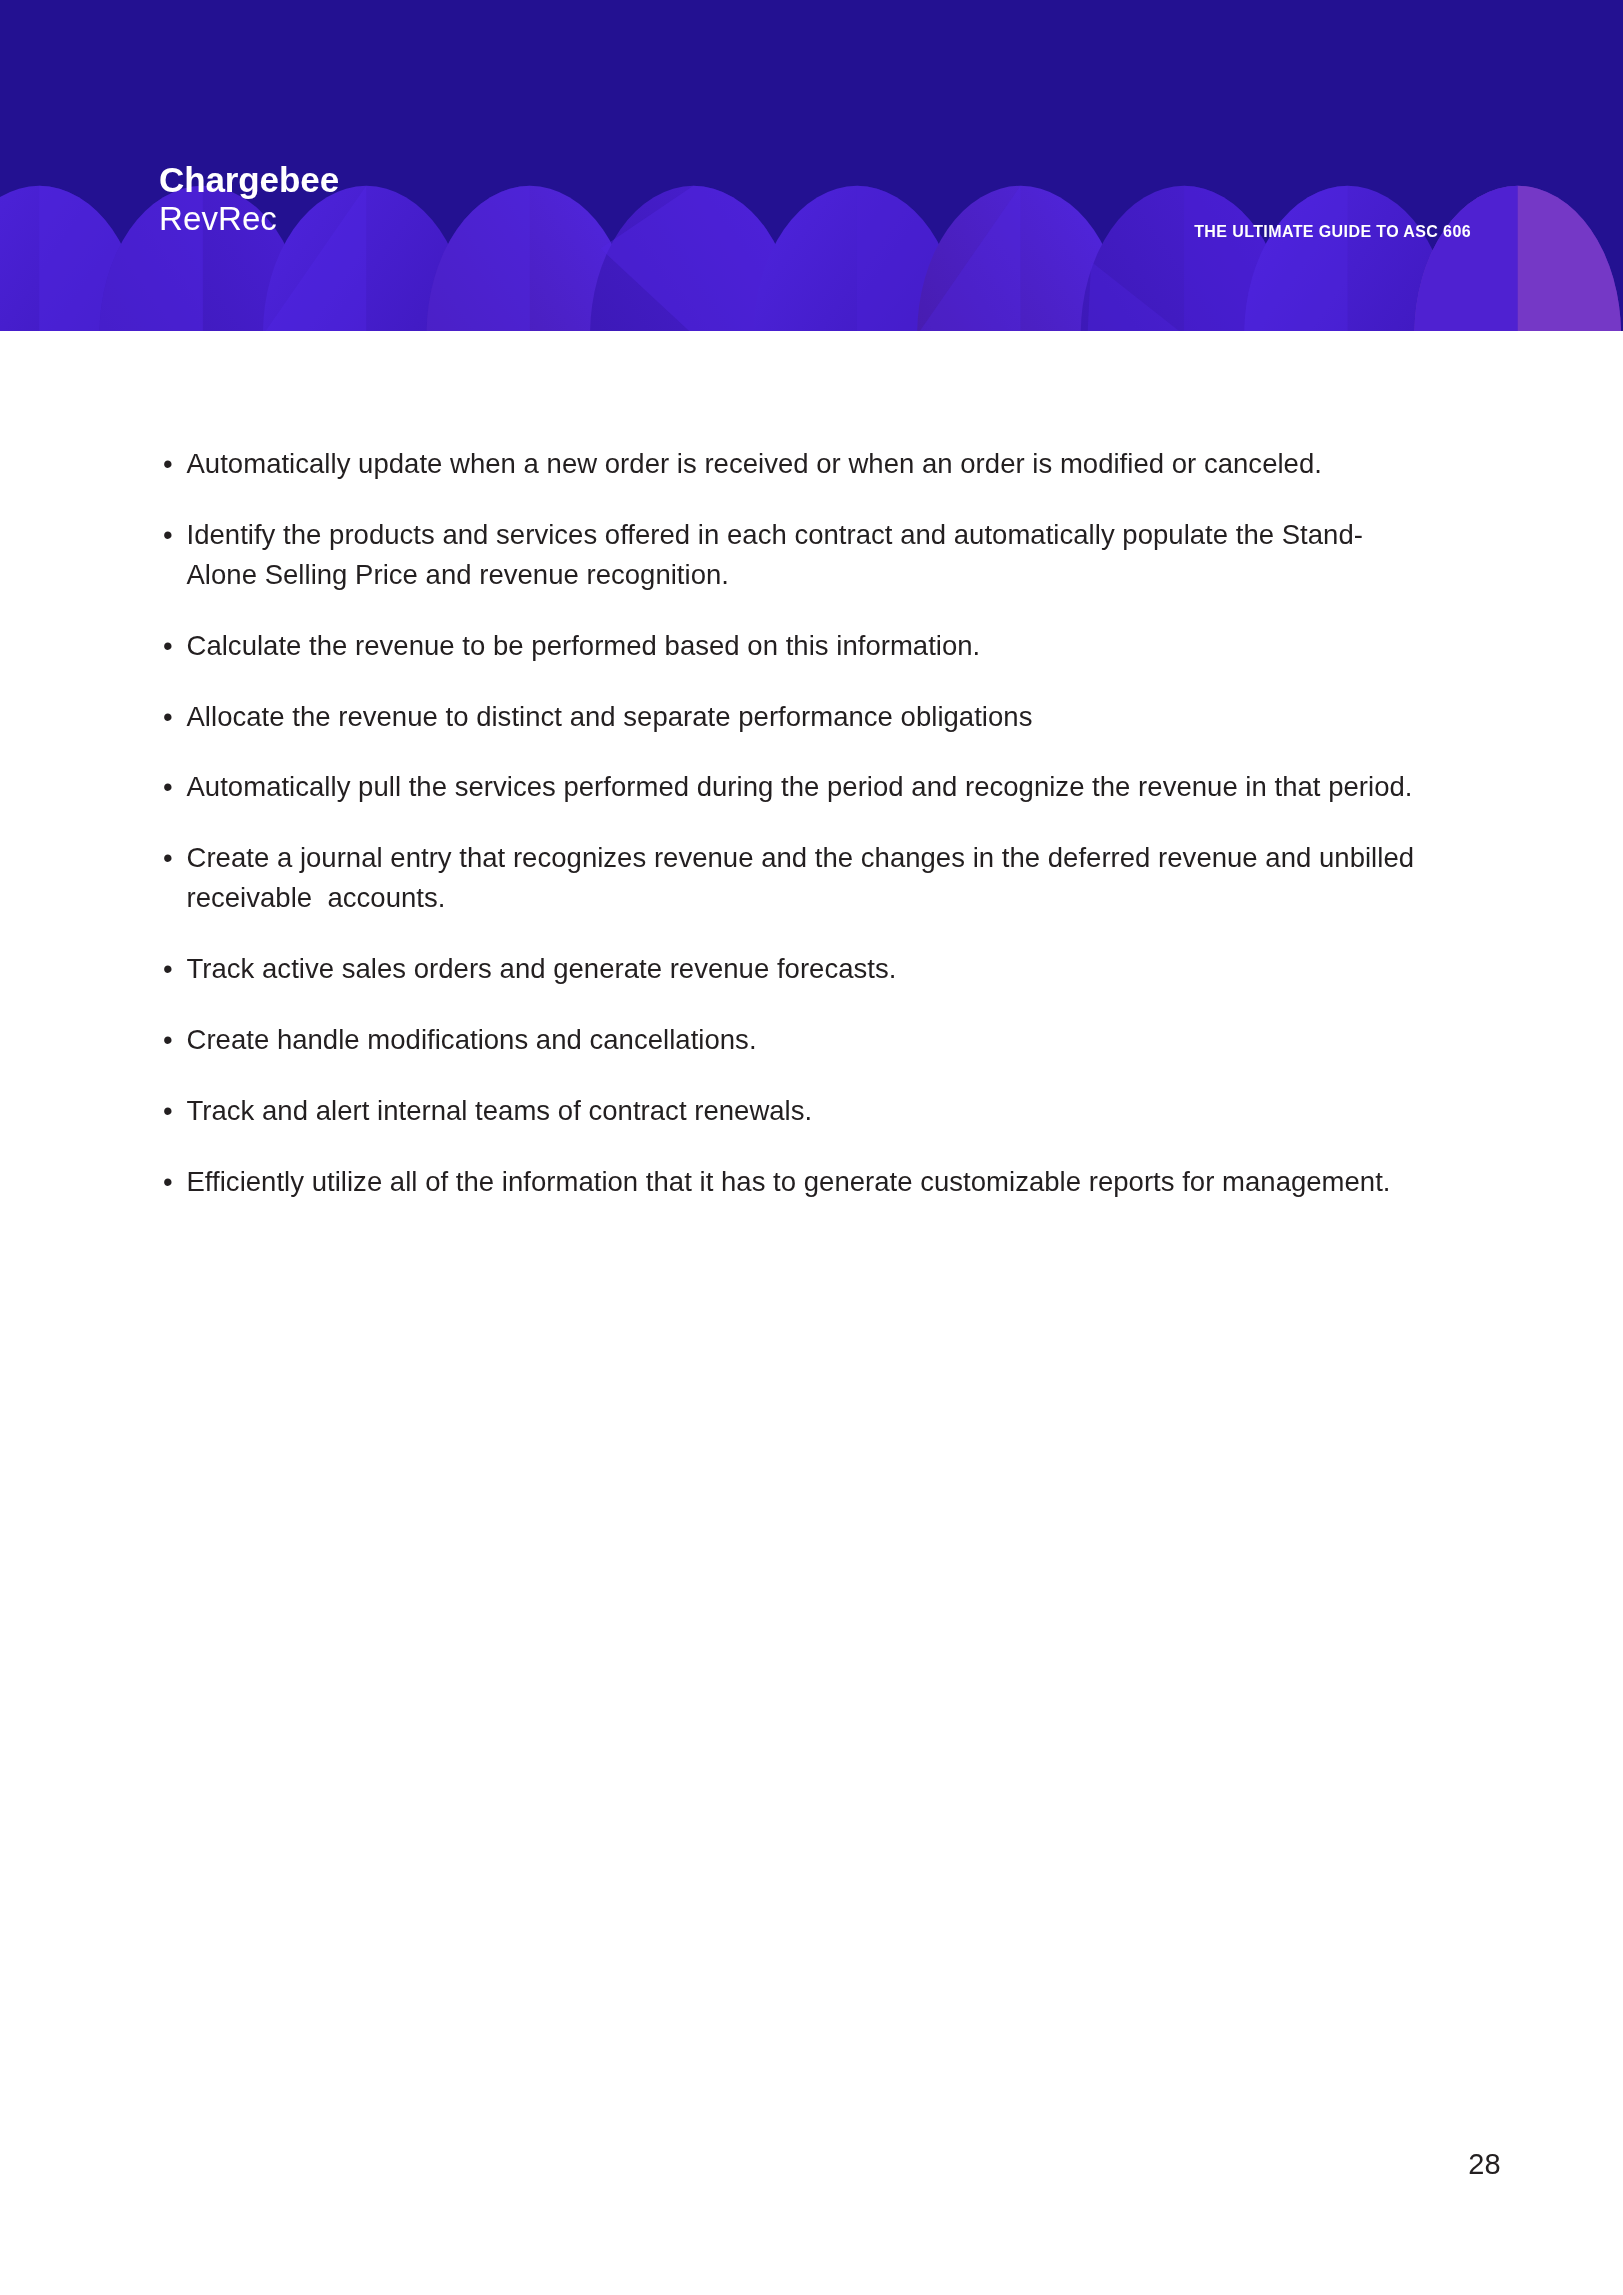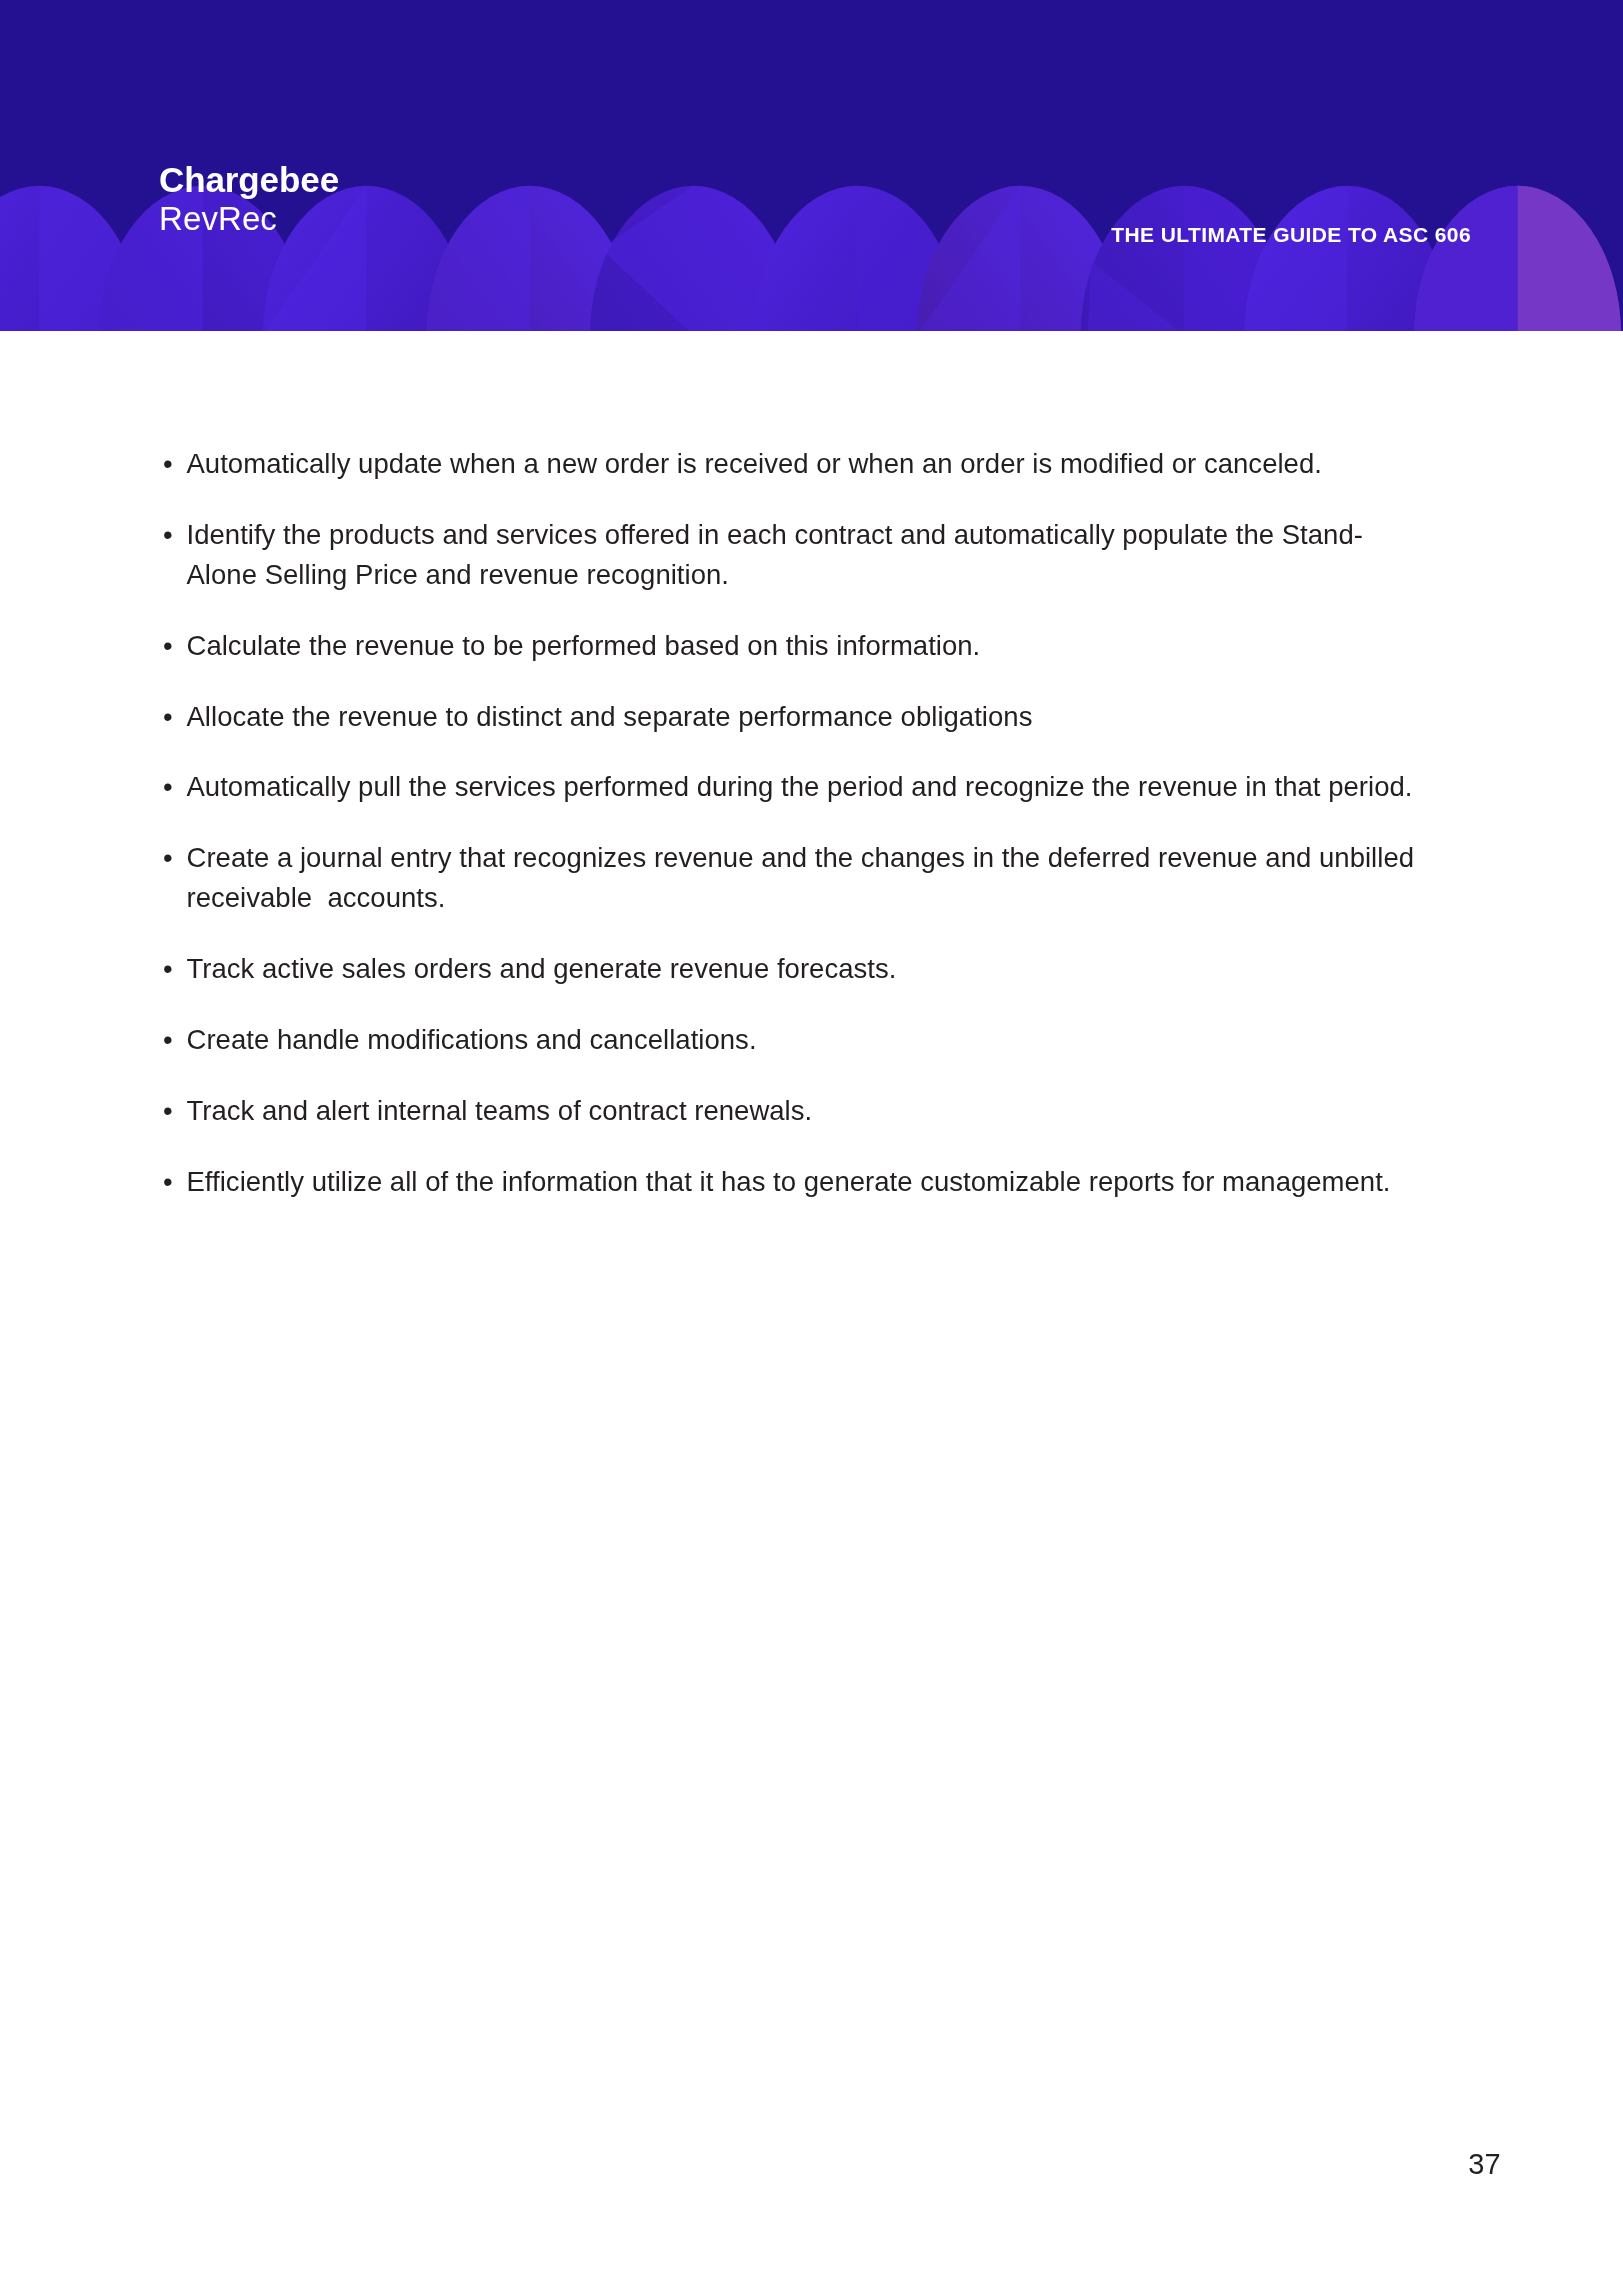--- a/index.html
+++ b/index.html
@@ -63,21 +63,21 @@
     letter-spacing: 0.1px;
     margin-top: 4.6px;
     color: #ffffff;
   }
 
   .header-kicker {
     position: absolute;
     right: 152px;
     top: 223px;
     z-index: 5;
-    font-size: 21px;
+    font-size: 16px;
     font-weight: 700;
     letter-spacing: 0.4px;
     color: #ffffff;
     white-space: nowrap;
   }
 
   
   .content {
     position: absolute;
     left: 159px;
@@ -275,16 +275,16 @@
         <span class="dot">•</span>
         <span class="bullet-text">Track and alert internal teams of contract renewals.</span>
       </li>
       <li class="bullet-item">
         <span class="dot">•</span>
         <span class="bullet-text">Efficiently utilize all of the information that it has to generate customizable reports for management.</span>
       </li>
     </ul>
   </div>
 
-  <div class="page-number">37</div>
+  <div class="page-number">28</div>
 
 </div>
 
 
 </body></html>

